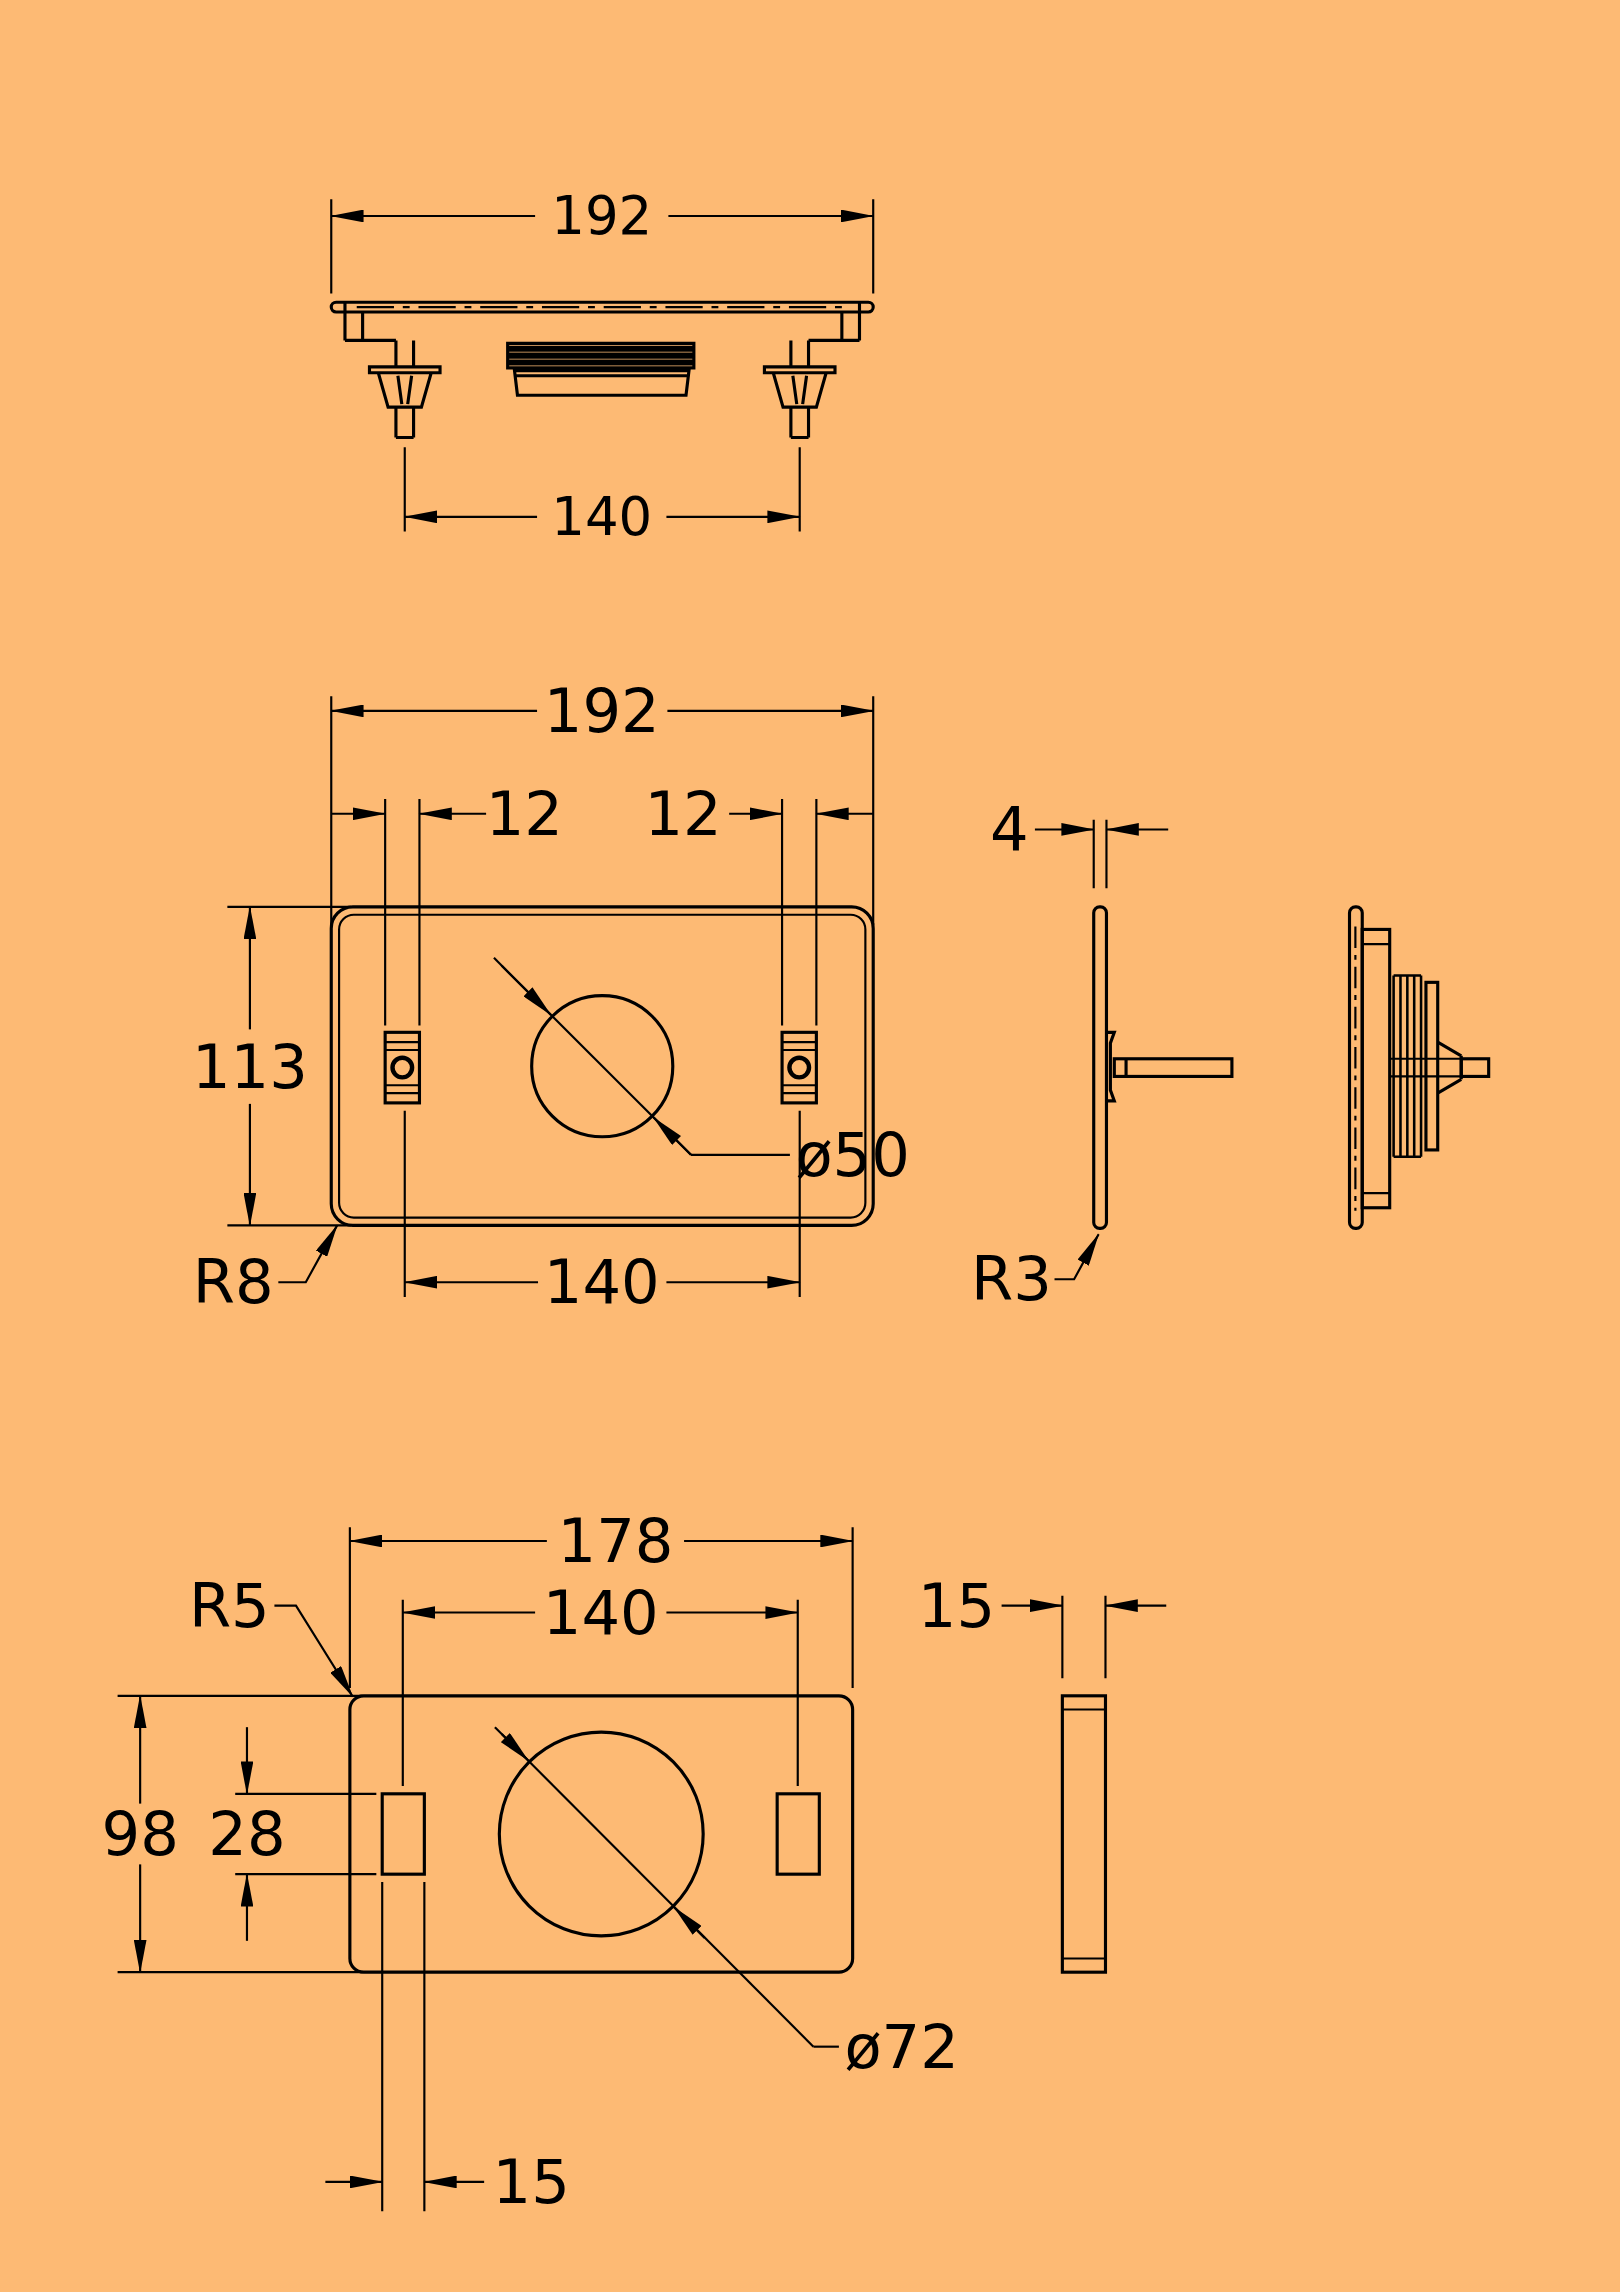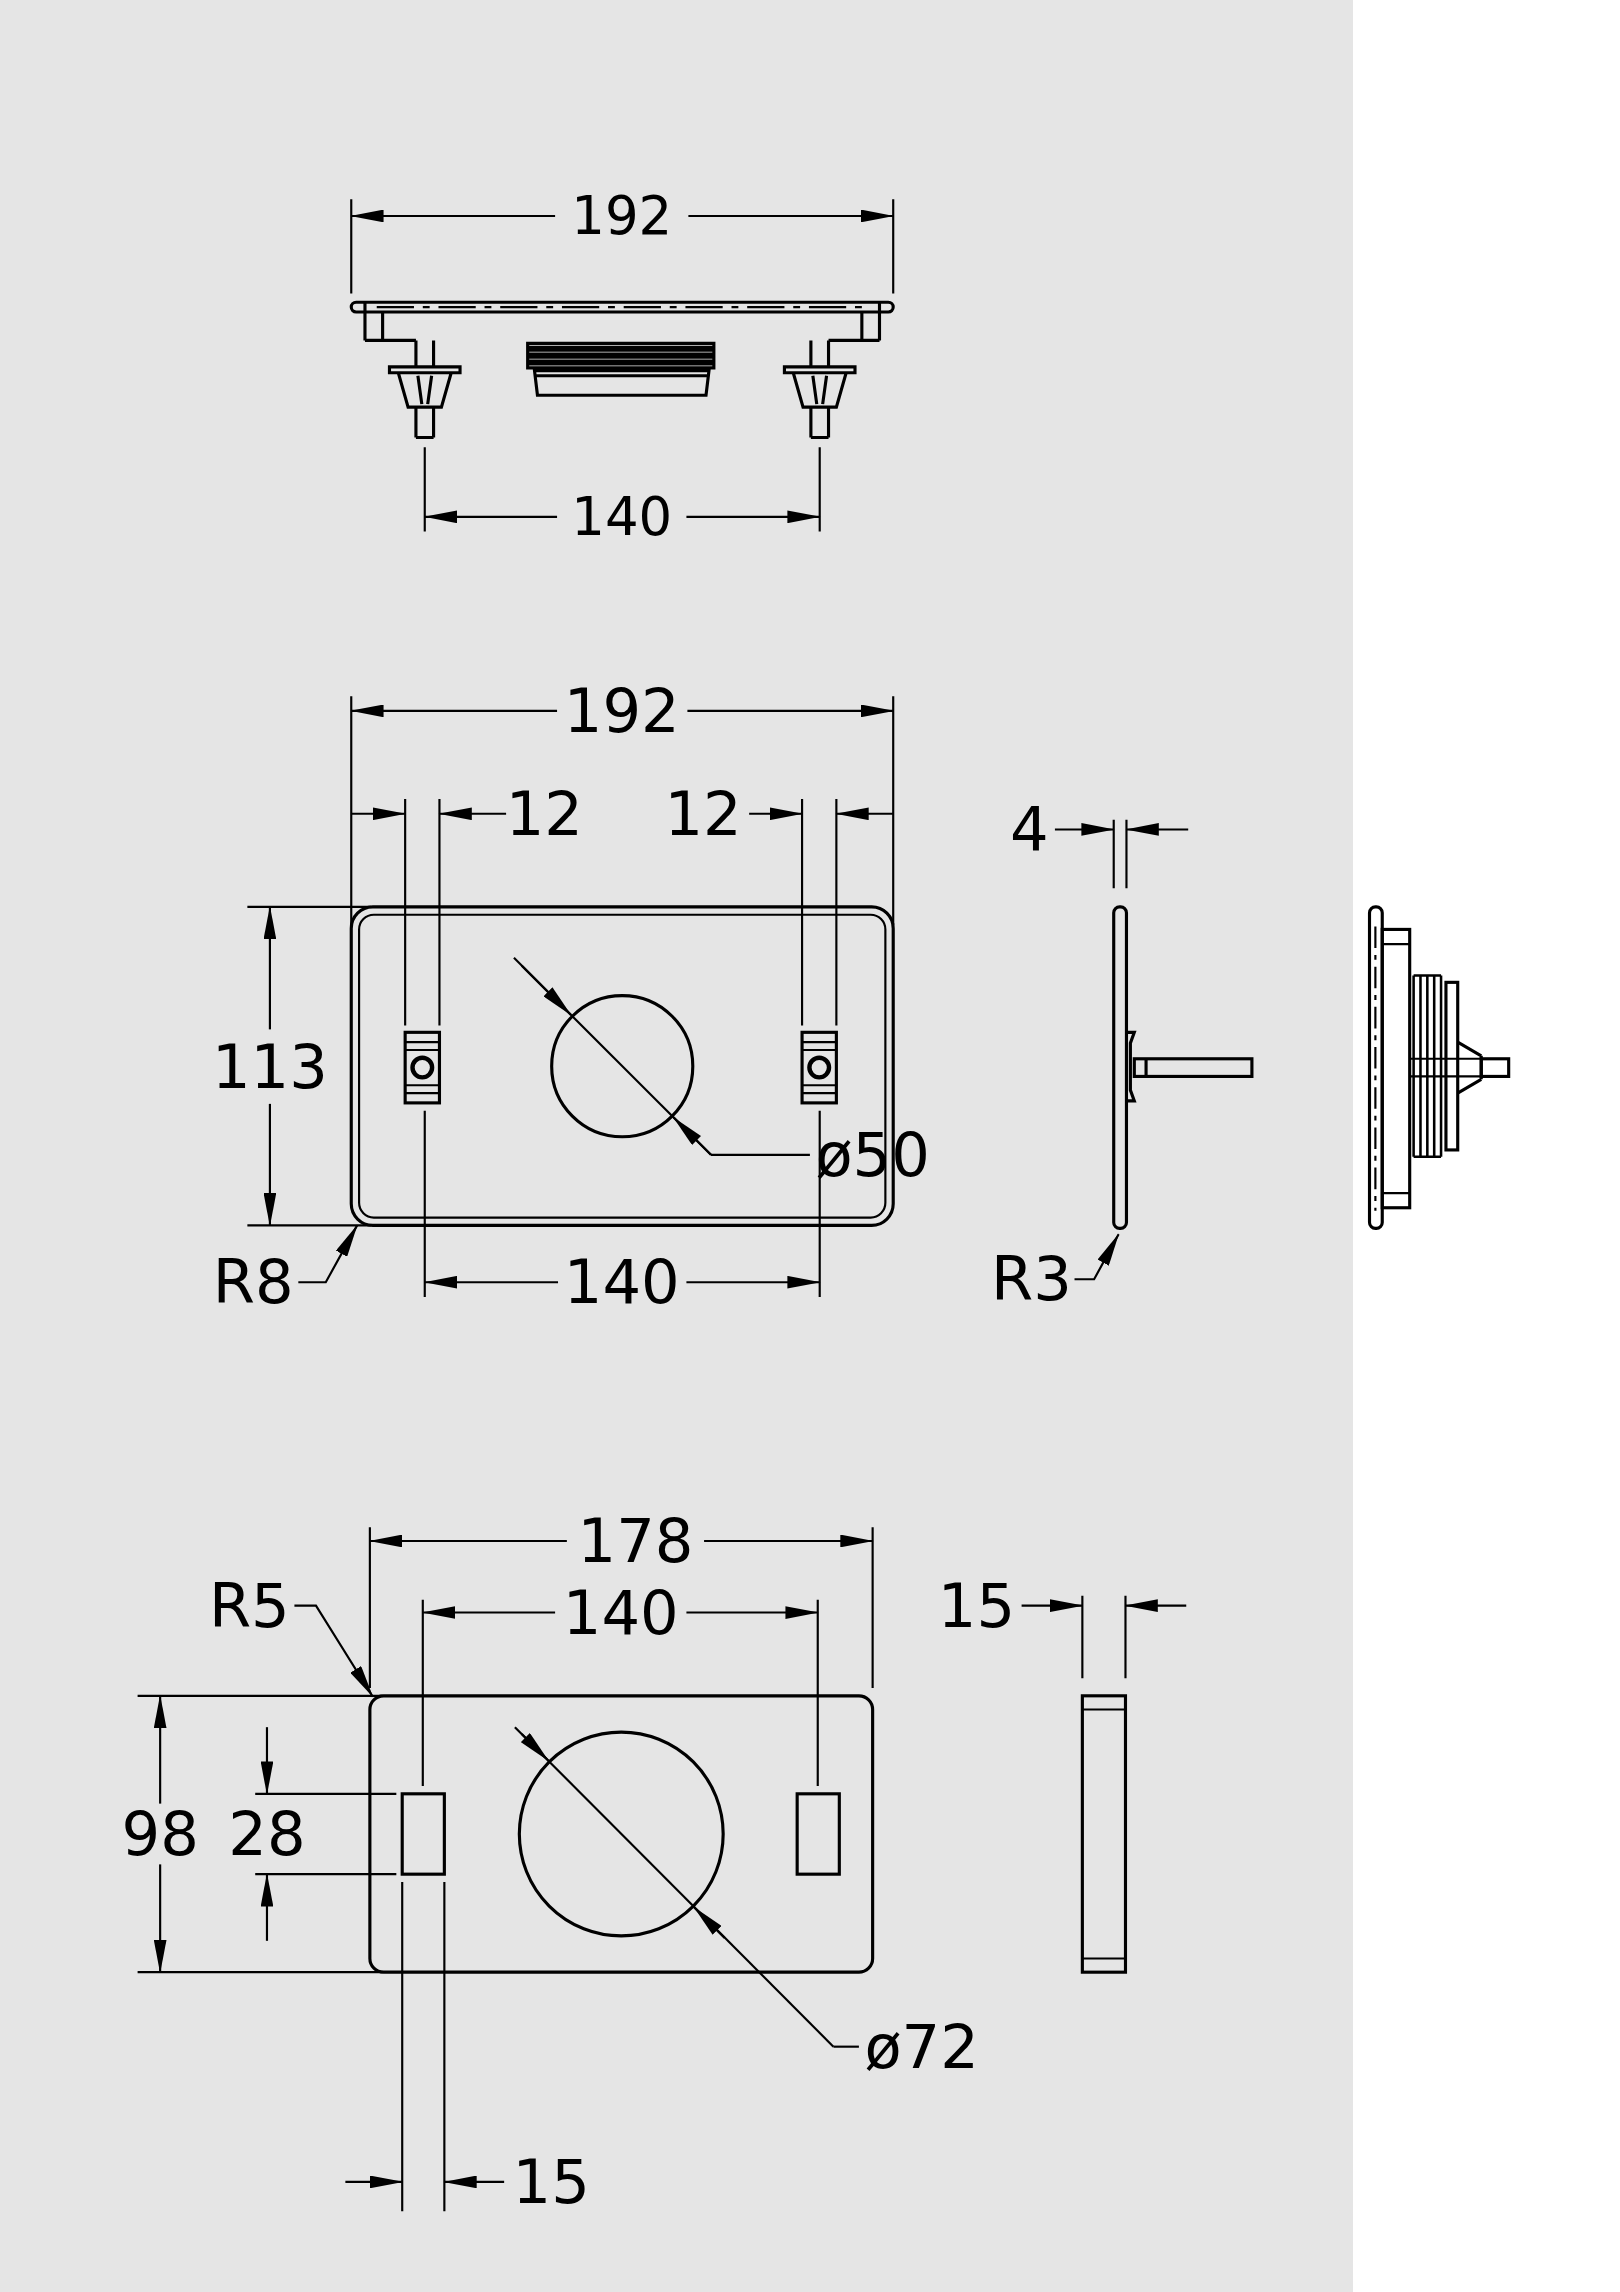--- a/index.html
+++ b/index.html
@@ -1,25 +1,24 @@
 <!DOCTYPE html>
 <html><head>
 <meta charset="utf-8">
 <style>
   html, body {
     margin: 0;
     padding: 0;
     background: #ffffff;
   }
   .page {
-    width: 1333px;
+    width: 1620px;
     height: 2293px;
-    background: #e5e5e5;
+    background: #fdba74;
     position: relative;
-    padding-left: 20px;
   }
   svg { display: block; }
   svg text {
     font-family: "DejaVu Sans", "Liberation Sans", sans-serif;
     fill: #000000;
     stroke: none;
   }
   .dim-text    { font-size: 62px; }
   .dim-text-sm { font-size: 54px; }
   .obj  { stroke-width: 3.2; }

